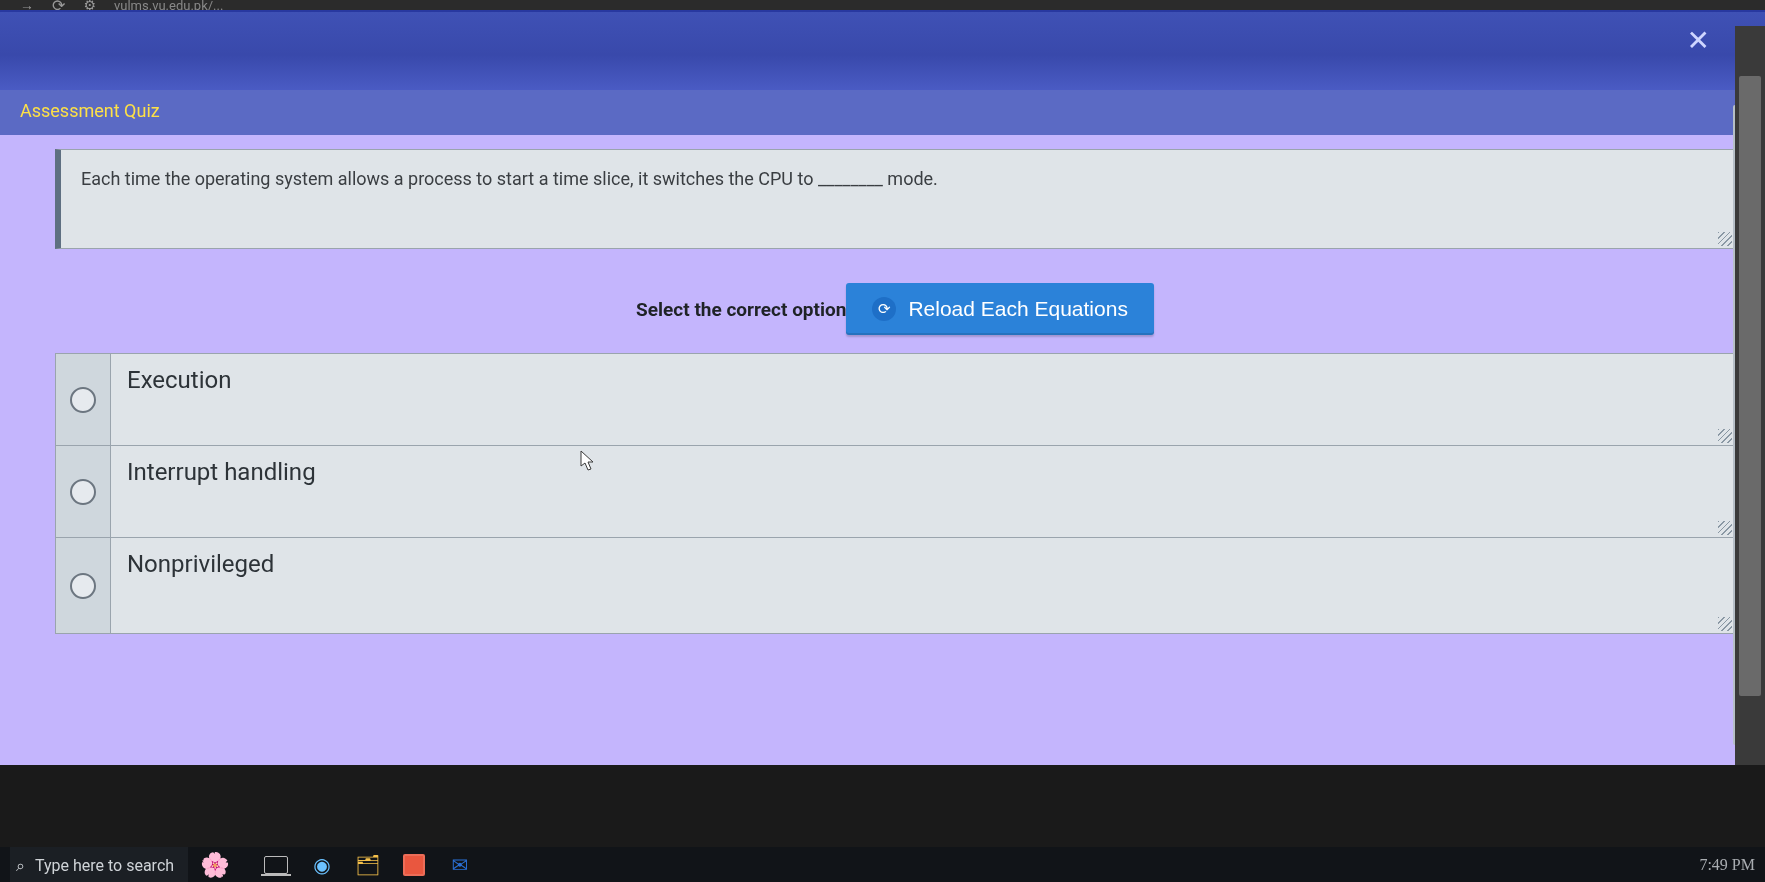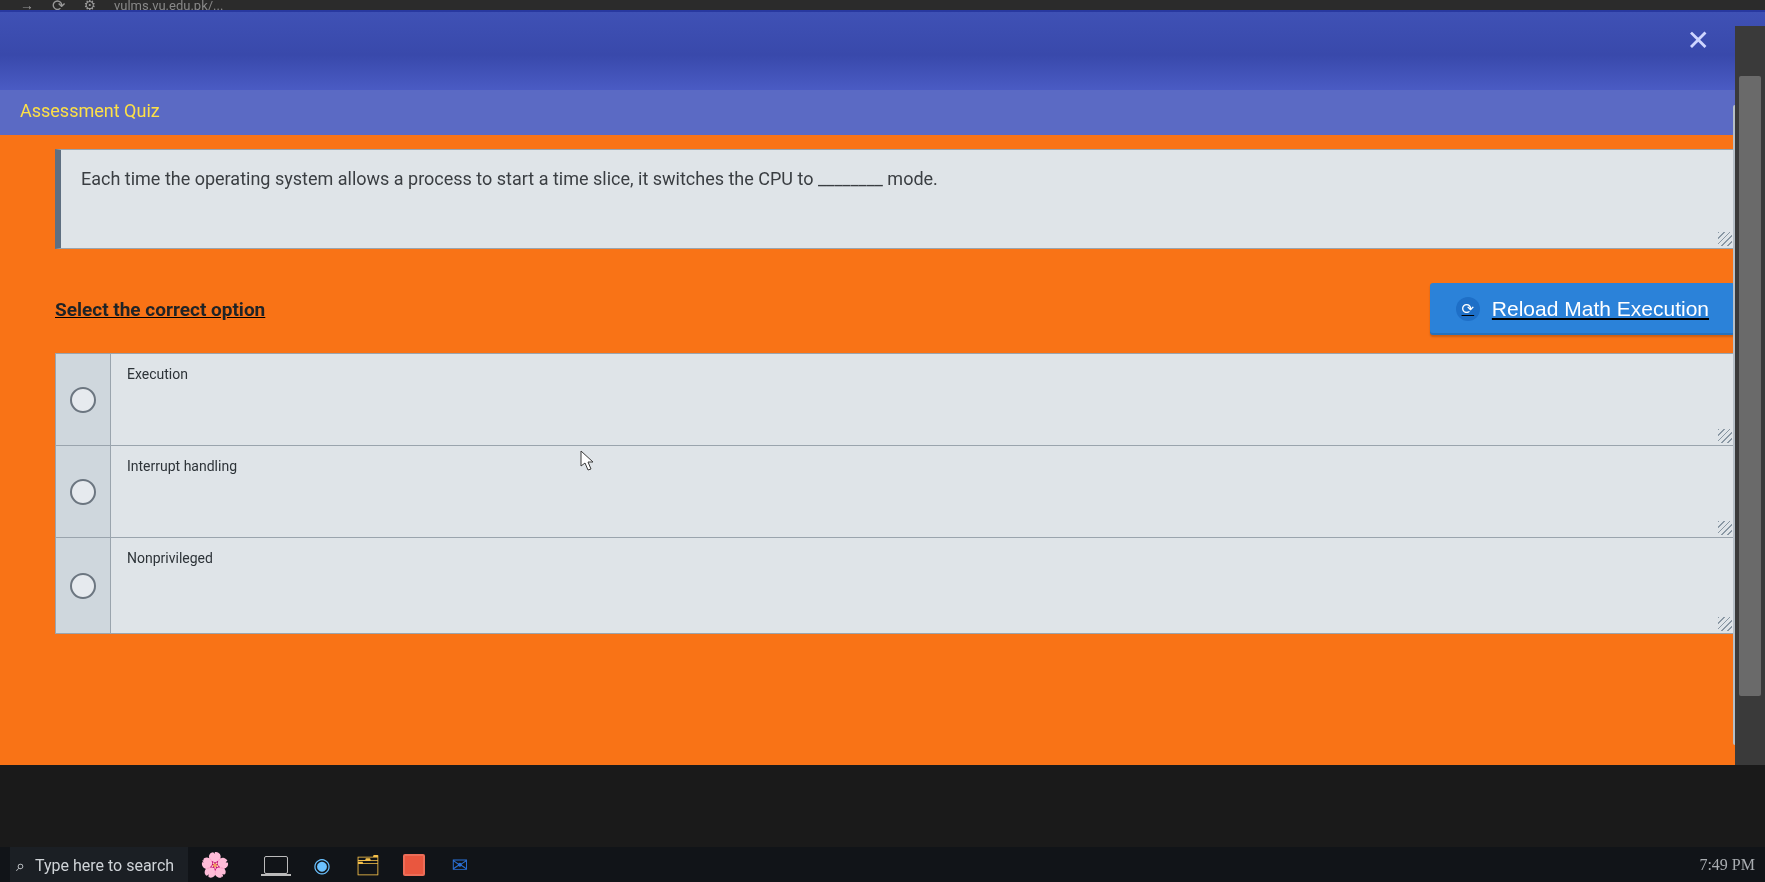--- a/index.html
+++ b/index.html
@@ -55,21 +55,21 @@
     .sub-band {
       background: #5b6ac4;
       padding: 10px 20px 14px 20px;
       color: #fde047;
       font-size: 18px;
       border-bottom: 0;
     }
 
     .content-area {
       position: relative;
-      background: #f97316;
+      background: #c4b5fd;
       padding: 10px 30px 30px 55px;
       height: calc(100% - 80px - 44px);
     }
 
     .question-box {
       border: 1px solid #9aa4ad;
       border-left: 6px solid #5e6f81;
       background: #dfe4e8;
       padding: 18px 20px 30px 20px;
       font-size: 18px;
@@ -83,24 +83,23 @@
       position: absolute;
       right: 2px; bottom: 2px;
       width: 14px; height: 14px;
       background: repeating-linear-gradient(135deg, #8a98a4 0 1px, transparent 1px 4px);
       pointer-events: none;
     }
 
     .select-row {
       display: flex;
       align-items: center;
-      justify-content: space-between;
+      justify-content: center;
       margin-top: 34px;
       padding-right: 0;
-      text-decoration: underline;
     }
     .select-label {
       font-weight: 700;
       font-size: 19px;
       color: #1f2326;
     }
     .reload-btn {
       background: #2b82d9;
       color: #fff;
       border: none;
@@ -146,21 +145,21 @@
     .radio-circle {
       width: 26px; height: 26px;
       border: 2px solid #6c7680;
       border-radius: 50%;
       background: #e6eaee;
     }
     .option-text-cell {
       flex: 1;
       padding: 12px 16px 8px 16px;
       position: relative;
-      font-size: 14px;
+      font-size: 24px;
       color: #2d3338;
     }
     .opt-resize {
       position: absolute;
       right: 2px; bottom: 2px;
       width: 14px; height: 14px;
       background: repeating-linear-gradient(135deg, #8a98a4 0 1px, transparent 1px 4px);
       pointer-events: none;
     }
 
@@ -270,21 +269,21 @@
 
       <div class="question-box">
         <span>Each time the operating system allows a process to start a time slice, it switches the CPU to ________ mode.</span>
         <span class="question-resize"></span>
       </div>
 
       <div class="select-row">
         <div class="select-label">Select the correct option</div>
         <button class="reload-btn">
           <span class="ic">⟳</span>
-          <span>Reload Math Execution</span>
+          <span>Reload Each Equations</span>
         </button>
       </div>
 
       <div class="options">
 
         <div class="option-row">
           <div class="radio-cell">
             <span class="radio-circle"></span>
           </div>
           <div class="option-text-cell">

